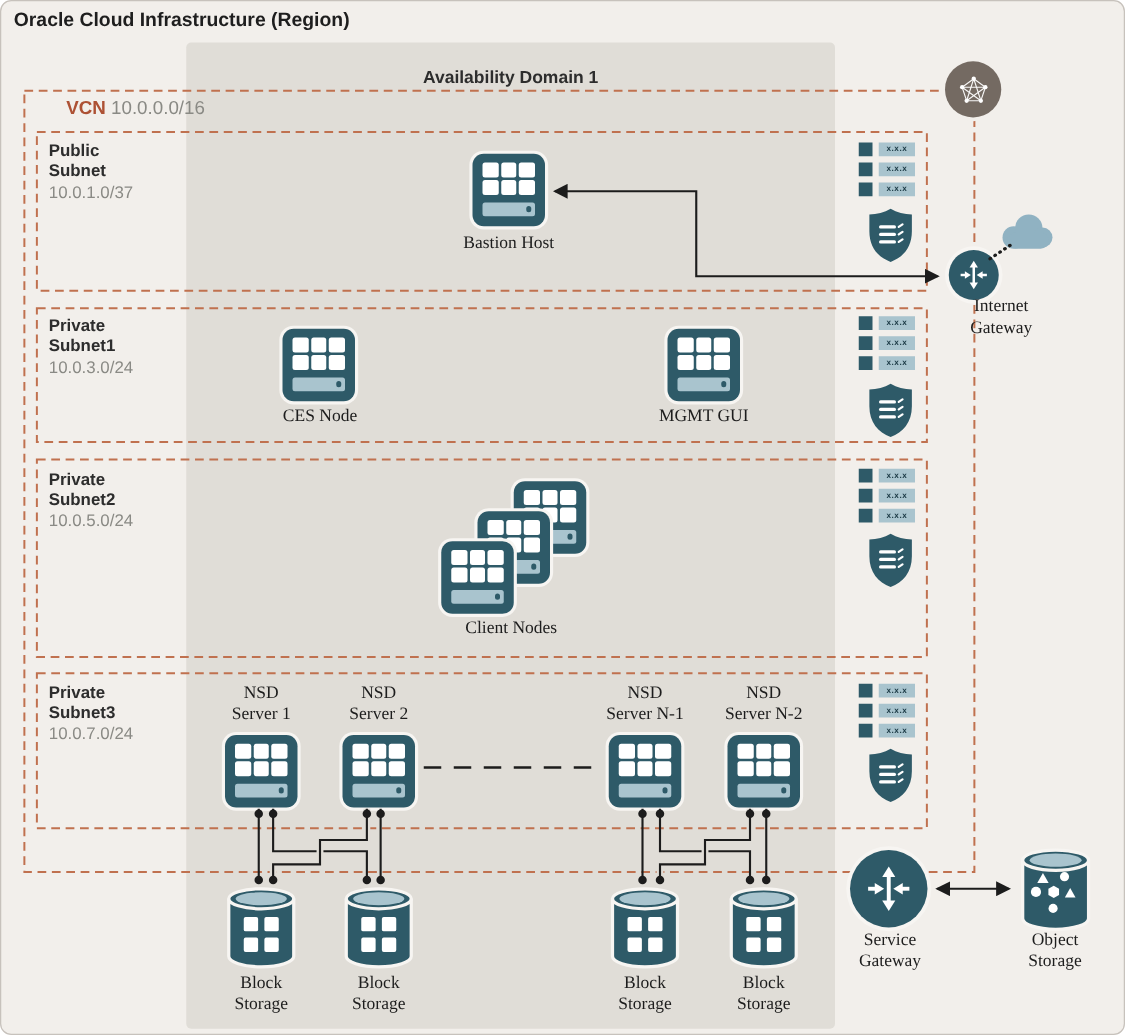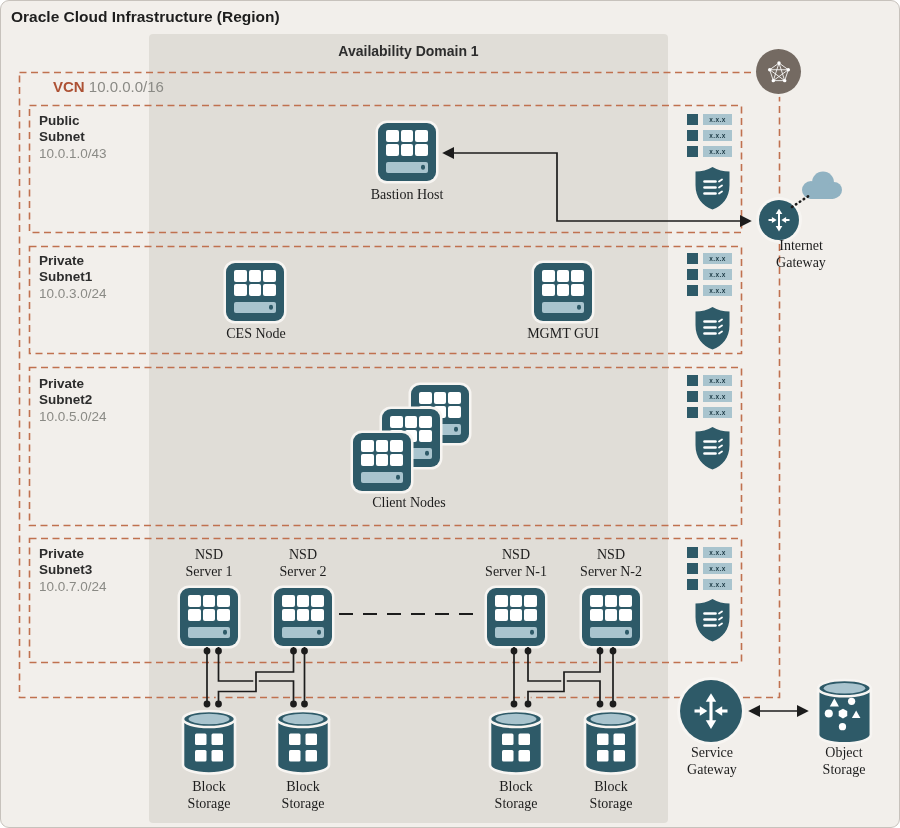--- a/index.html
+++ b/index.html
@@ -1,21 +1,21 @@
 <!DOCTYPE html>
 <html><head>
 <meta charset="utf-8">
 <style>
   html,body{margin:0;padding:0;background:#fff;}
   #app{position:relative;width:898px;height:826px;background:#f2efeb;border:1px solid #c7c2bc;
        border-radius:9px;font-family:"Liberation Sans","DejaVu Sans",sans-serif;overflow:hidden;}
   .layer{position:absolute;left:0;top:0;pointer-events:none;}
   .region-title{position:absolute;left:10px;top:7px;font-size:15.5px;font-weight:bold;color:#1e1e1e;}
   .ad-panel{position:absolute;left:148px;top:33px;width:519px;height:789px;background:#e0ddd7;border-radius:4px;}
-  .ad-title{text-align:center;padding-top:9px;font-size:14px;font-weight:bold;color:#2d2d2d;}
+  .ad-title{text-align:center;padding-top:19px;font-size:14px;font-weight:bold;color:#2d2d2d;}
   .vcn-label{position:absolute;left:20px;top:77px;font-size:15px;}
   .vcn-label b{color:#ad5134;margin-left:32px;}
   .vcn-label span{color:#8a8a85;margin-top:35px;}
   .subnet-label{position:absolute;left:38px;width:100px;font-size:13.5px;line-height:1.22;}
   .subnet-label .sn{font-weight:bold;color:#2d2d2d;white-space:pre-line;}
   .subnet-label .sc{color:#8a8a85;}
   .lbl{position:absolute;text-align:center;font-size:14px;color:#1d1d1d;line-height:1.2;white-space:pre-line;font-family:Liberation Serif, serif;}
   
   .compute{position:absolute;width:58px;height:58px;background:#2e5a68;border-radius:9px;
            box-shadow:0 0 0 2.5px #f7f5f2;}
@@ -135,21 +135,21 @@
   </svg>
 
   <div class="vcn-label">
     <b>VCN</b>
     <span>10.0.0.0/16</span>
   </div>
 
   <div class="subnet-label" style="top:112px">
     <div class="sn">Public
 Subnet</div>
-    <div class="sc">10.0.1.0/43</div>
+    <div class="sc">10.0.1.0/37</div>
   </div>
   <div class="subnet-label" style="top:252px">
     <div class="sn">Private
 Subnet1</div>
     <div class="sc">10.0.3.0/24</div>
   </div>
   <div class="subnet-label" style="top:375px">
     <div class="sn">Private
 Subnet2</div>
     <div class="sc">10.0.5.0/24</div>

